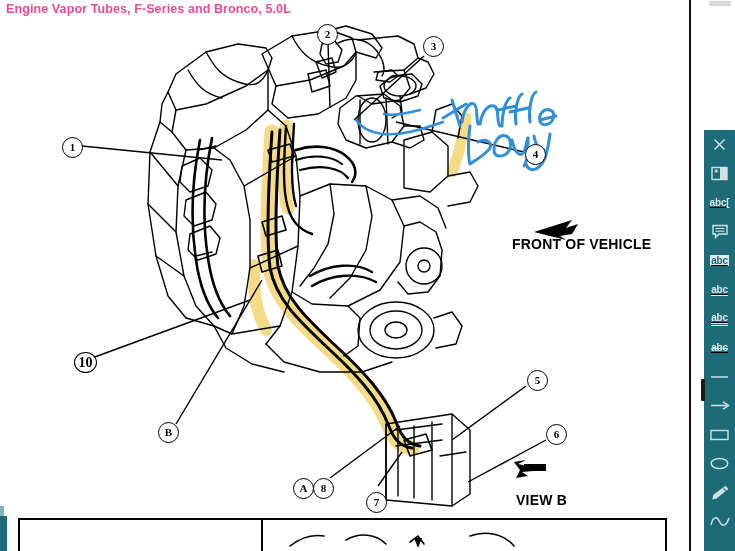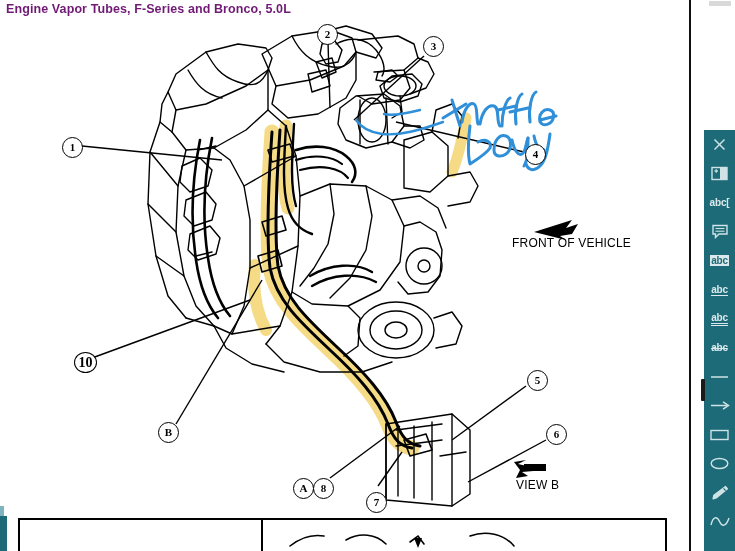--- a/index.html
+++ b/index.html
@@ -9,48 +9,49 @@
     font-family:"Liberation Sans",sans-serif;
   }
   #page{position:absolute;left:0;top:0;width:735px;height:551px;background:#fff;overflow:hidden;}
 
   
   .doc-page{position:absolute;left:0;top:0;width:691px;height:551px;background:#fff;overflow:hidden;}
   .page-border-right{position:absolute;left:689px;top:0;width:2px;height:551px;background:#111;}
 
   .doc-title{
     position:absolute;left:6px;top:2px;
-    font-size:12.5px;font-weight:bold;color:#701a75;letter-spacing:.1px;
+    font-size:12.5px;font-weight:bold;color:#ec4899;letter-spacing:.1px;
     white-space:nowrap;
   }
 
   .svg-layer{position:absolute;left:0;top:0;width:691px;height:551px;}
 
   
   .callout{
     position:absolute;width:19px;height:19px;border:1.6px solid #000;border-radius:50%;
     background:#fff;color:#000;font-size:11px;font-weight:bold;
     display:flex;align-items:center;justify-content:center;line-height:1;
     font-family:"Liberation Serif",serif;
   }
   .callout.wide{width:21px;height:19px;border-radius:50%;font-size:14px;}
 
   
-  .vlabel{position:absolute;font-size:12px;font-weight:normal;color:#000;letter-spacing:.2px;white-space:nowrap;padding-left:8px;}
+  .vlabel{position:absolute;font-size:14px;font-weight:bold;color:#000;letter-spacing:.2px;white-space:nowrap;padding-left:8px;}
 
   
   .ink{position:absolute;left:0;top:0;width:691px;height:551px;pointer-events:none;}
 
   
   .bottom-box{position:absolute;border:2px solid #000;background:#fff;}
 
   
   .toolbar{
     position:absolute;left:704px;top:130px;width:31px;height:421px;
     background:#1d6b78;
+    text-decoration:underline;
   }
   .tool-btn{
     width:31px;height:29px;display:flex;align-items:center;justify-content:center;
     color:#cfe3e6;cursor:pointer;position:relative;
   }
   .tool-lbl{font-size:10px;font-weight:bold;letter-spacing:-.2px;color:#dbe9ec;font-family:"Liberation Sans",sans-serif;}
   .tool-lbl.boxed{background:#dbe9ec;color:#1d6b78;padding:0 1px;}
   .tool-lbl.underl{border-bottom:1.5px solid #dbe9ec;}
   .tool-lbl.dunderl{border-bottom:3px double #dbe9ec;}
   .tool-lbl.strike{text-decoration:line-through;}
@@ -250,21 +251,21 @@
     <div class="callout" style="left:158px;top:422px;">B</div>
     <div class="callout" style="left:293px;top:478px;">A</div>
     <div class="callout" style="left:313px;top:478px;">8</div>
     <div class="callout" style="left:366px;top:492px;">7</div>
     <div class="callout" style="left:527px;top:370px;">5</div>
     <div class="callout" style="left:546px;top:424px;">6</div>
     <div class="callout" style="left:272px;top:538px;">6</div>
     <div class="callout wide" style="left:326px;top:531px;">11</div>
 
     <div class="vlabel" style="left:504px;top:236px;">FRONT OF VEHICLE</div>
-    <div class="vlabel" style="left:508px;top:478px;text-align:center;">VIEW B</div>
+    <div class="vlabel" style="left:508px;top:492px;text-align:center;">VIEW B</div>
     <div class="vlabel" style="left:404px;top:528px;">VIEW A</div>
 
     <div class="bottom-box" style="left:18px;top:518px;width:243px;height:40px;"></div>
     <div class="bottom-box" style="left:261px;top:518px;width:402px;height:40px;"></div>
 
     <svg class="svg-layer" viewBox="0 0 691 551" style="top:0;">
       <g fill="none" stroke="#000" stroke-width="1.6" stroke-linecap="round">
         <path d="M290,546 C300,538 312,534 324,536"></path>
         <path d="M346,540 C360,532 376,534 386,544"></path>
         <path d="M410,542 L418,536 L424,544"></path>

